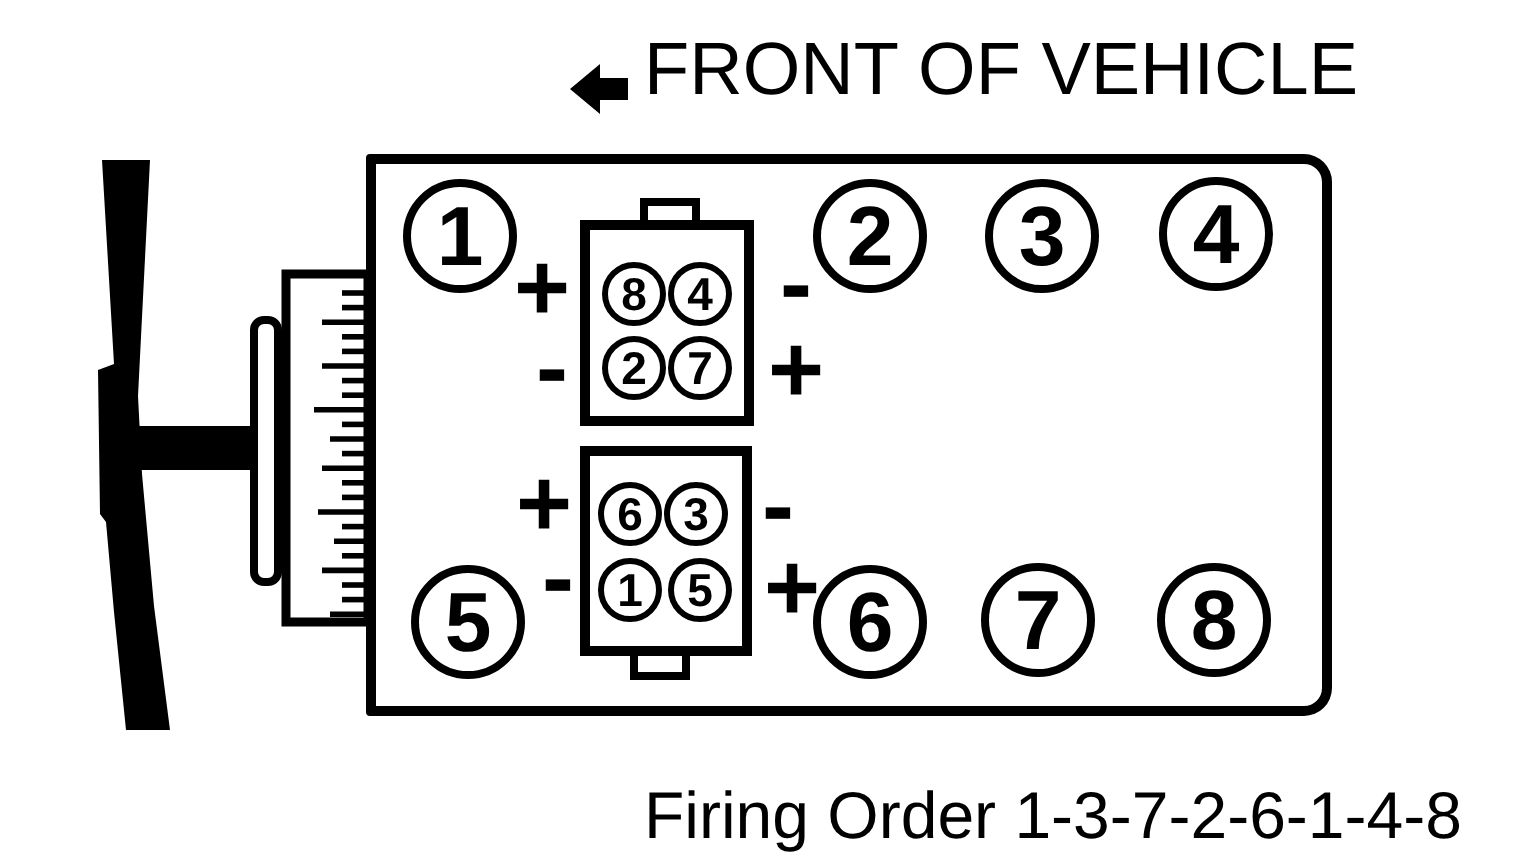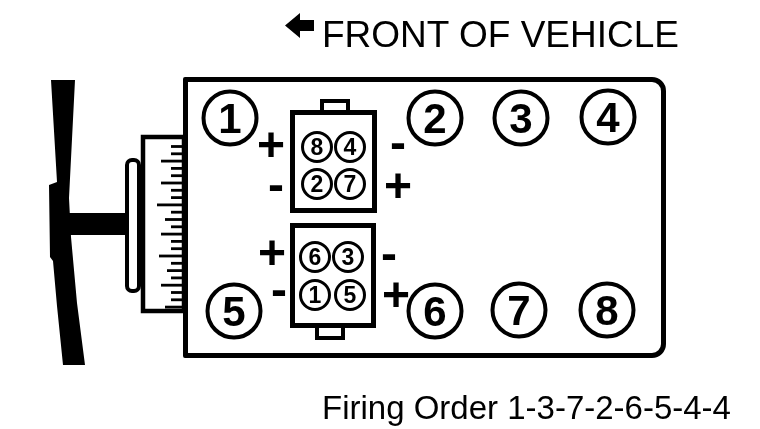--- a/index.html
+++ b/index.html
@@ -1,19 +1,19 @@
 <!DOCTYPE html>
 <html><head>
 <meta charset="utf-8">
 <style>
   html,body{margin:0;padding:0;background:#fff;}
   #page{position:relative;width:760px;height:429px;background:#fff;overflow:hidden;
         font-family:"Liberation Sans",sans-serif;color:#000;}
   #assembly-svg{position:absolute;left:0;top:0;width:760px;height:429px;}
-  #header{position:absolute;left:285px;top:13px;display:flex;align-items:flex-start;gap:8px;
+  #header{position:absolute;left:285px;top:13px;display:flex;align-items:flex-end;gap:8px;
           font-size:37px;white-space:nowrap;line-height:1.2;}
   #footer{position:absolute;left:322px;top:388px;font-size:33px;white-space:nowrap;line-height:1.2;}
   #engine-block{position:absolute;left:183px;top:77px;width:483px;height:281px;
                 border:5px solid #000;border-radius:2px 14px 14px 2px;background:#fff;
                 box-sizing:border-box;}
   .cyl{position:absolute;width:57px;height:57px;border:4px solid #000;border-radius:50%;
        box-sizing:border-box;background:#fff;display:flex;align-items:center;justify-content:center;
        font-weight:bold;font-size:42px;transform:translate(-50%,-50%);}
   .c1{left:230px;top:118px}.c2{left:435px;top:118px}.c3{left:521px;top:118px}.c4{left:608px;top:117px}
   .c5{left:234px;top:311px}.c6{left:435px;top:311px}.c7{left:519px;top:310px}.c8{left:607px;top:310px}
@@ -98,15 +98,15 @@
   <div class="coilpack" id="coil-lower"></div>
   <div class="coilcirc" style="left:315px;top:257px">6</div>
   <div class="coilcirc" style="left:348px;top:257px">3</div>
   <div class="coilcirc" style="left:315px;top:295px">1</div>
   <div class="coilcirc" style="left:350px;top:295px">5</div>
   <div class="sign" style="left:272px;top:253px">+</div>
   <div class="sign" style="left:389px;top:254px">-</div>
   <div class="sign" style="left:279px;top:290px">-</div>
   <div class="sign" style="left:396px;top:295px">+</div>
 
-  <div id="footer">Firing Order 1-3-7-2-6-5-4-4</div>
+  <div id="footer">Firing Order 1-3-7-2-6-1-4-8</div>
 
 </div>
 
 </body></html>

